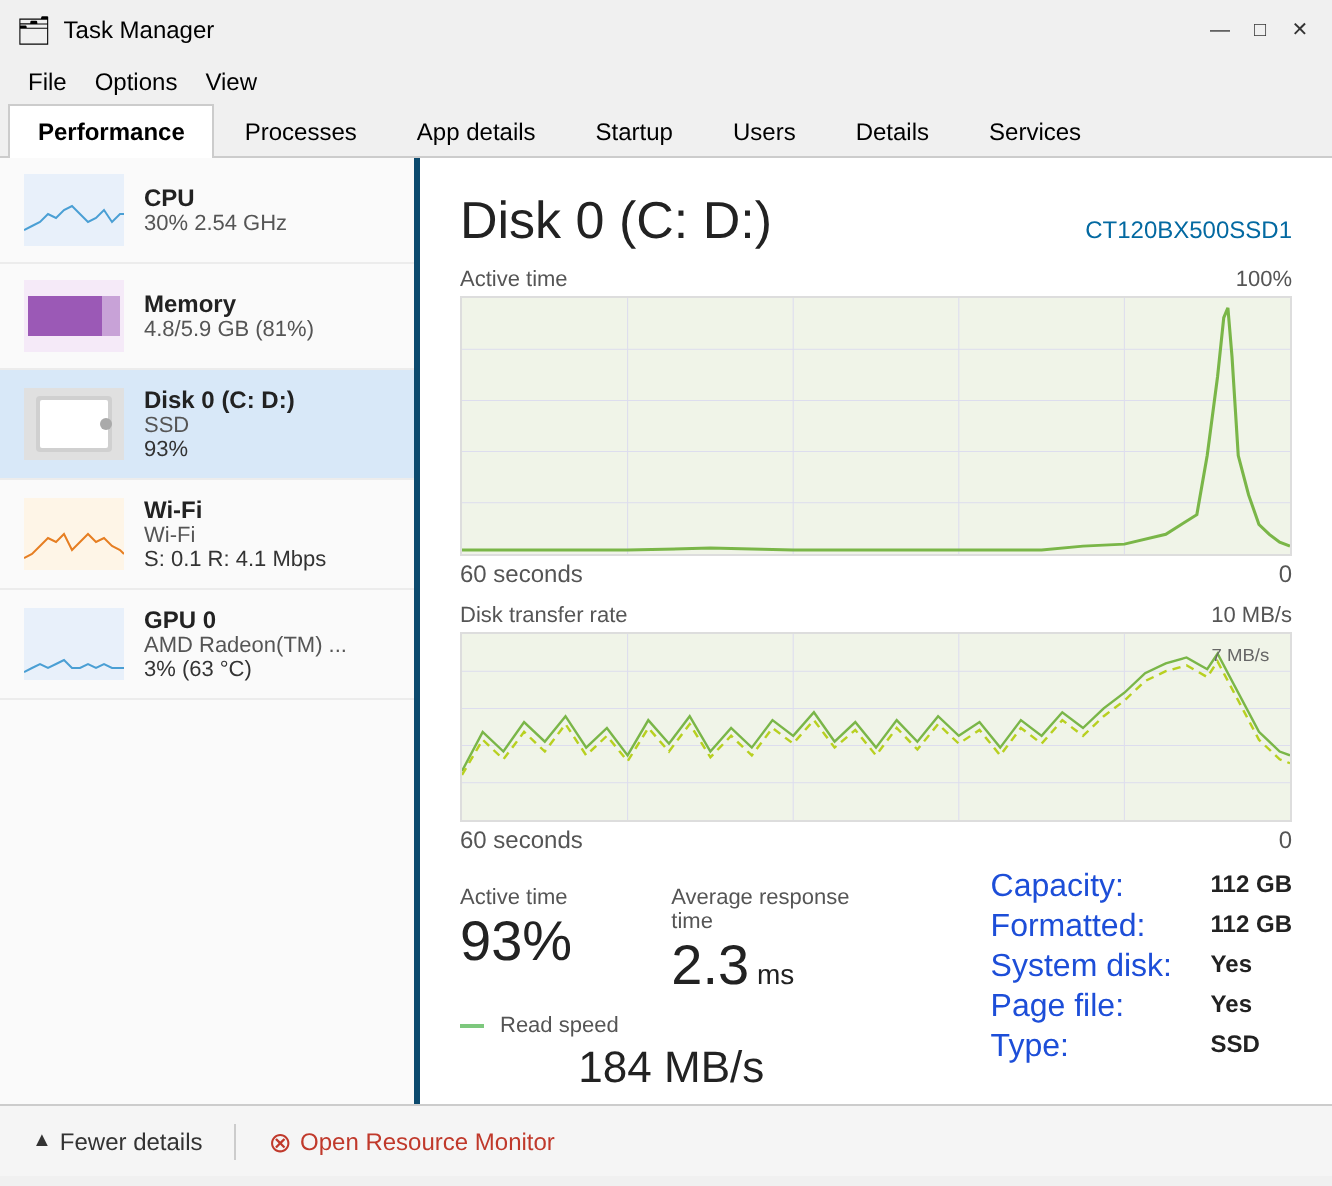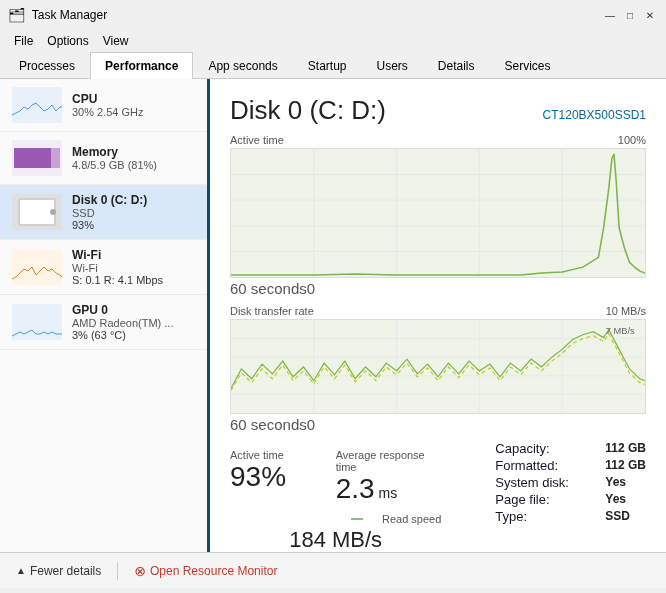--- a/index.html
+++ b/index.html
@@ -32,41 +32,41 @@
     .sidebar-info-val { font-size: 11px; color: #333; }
 
     .content { flex: 1; background: white; padding: 16px 20px; overflow-y: auto; }
     .content-title-row { display: flex; justify-content: space-between; align-items: baseline; margin-bottom: 8px; }
     .content-title { font-size: 26px; font-weight: 300; color: #222; }
     .content-subtitle { font-size: 12px; color: #0369a1; }
 
     .chart-section { margin-bottom: 4px; }
     .chart-header { display: flex; justify-content: space-between; font-size: 11px; color: #555; margin-bottom: 2px; }
     .chart-area { background: #f5f5f5; border: 1px solid #ddd; height: 130px; position: relative; overflow: hidden; margin-bottom: 2px; }
-    .chart-footer { display: flex; justify-content: flex-start; font-size: 15px; color: #555; margin-bottom: 8px; }
+    .chart-footer { display: flex; justify-content: space-between; font-size: 12px; color: #555; margin-bottom: 8px; }
 
     .chart-area-small { height: 95px; }
 
     .stats-row { display: flex; gap: 0; margin-top: 8px; }
     .stat-block { flex: 1; }
     .stat-label { font-size: 11px; color: #555; margin-bottom: 2px; }
     .stat-value { font-size: 28px; font-weight: 300; color: #222; line-height: 1; }
     .stat-unit { font-size: 14px; font-weight: 300; color: #222; }
 
     .speed-row { display: flex; gap: 0; margin-top: 8px; }
     .speed-block { flex: 1; display: flex; flex-direction: column; }
-    .speed-label-row { display: flex; align-items: center; gap: 19px; margin-bottom: 2px; justify-content: flex-end; }
+    .speed-label-row { display: flex; align-items: center; gap: 8px; margin-bottom: 2px; }
     .speed-indicator { width: 12px; height: 2px; }
     .speed-indicator.read { background: #7dc87d; }
     .speed-label { font-size: 11px; color: #555; }
     .speed-value { font-size: 22px; font-weight: 300; color: #222; text-align: center; }
 
     .info-table { margin-left: 0; }
     .info-row { display: flex; margin-bottom: 2px; }
-    .info-key { font-size: 13px; color: #0f172a; width: 110px; margin-left: 44px; }
+    .info-key { font-size: 16px; color: #1d4ed8; width: 110px; margin-left: 44px; }
     .info-val { font-size: 12px; color: #222; font-weight: 600; }
 
     .bottom-bar { height: 36px; display: flex; align-items: center; padding: 0 16px; border-top: 1px solid #ccc; background: #f5f5f5; gap: 16px; }
     .fewer-details { display: flex; align-items: center; gap: 4px; font-size: 12px; cursor: pointer; color: #333; }
     .resource-monitor { display: flex; align-items: center; gap: 4px; font-size: 12px; color: #c0392b; cursor: pointer; text-decoration: none; }
     .separator { width: 1px; height: 18px; background: #ccc; }
 
     svg text { font-family: 'Segoe UI', sans-serif; }
 
     
@@ -99,23 +99,23 @@
   </div>
 </div>
 
 <div class="menu-bar">
   <div class="menu-item">File</div>
   <div class="menu-item">Options</div>
   <div class="menu-item">View</div>
 </div>
 
 <div class="tab-bar">
+  <div class="tab active">Performance</div>
   <div class="tab">Processes</div>
-  <div class="tab active">Performance</div>
-  <div class="tab">App seconds</div>
+  <div class="tab">App details</div>
   <div class="tab">Startup</div>
   <div class="tab">Users</div>
   <div class="tab">Details</div>
   <div class="tab">Services</div>
 </div>
 
 <div class="main">
 
   <div class="sidebar">
 

